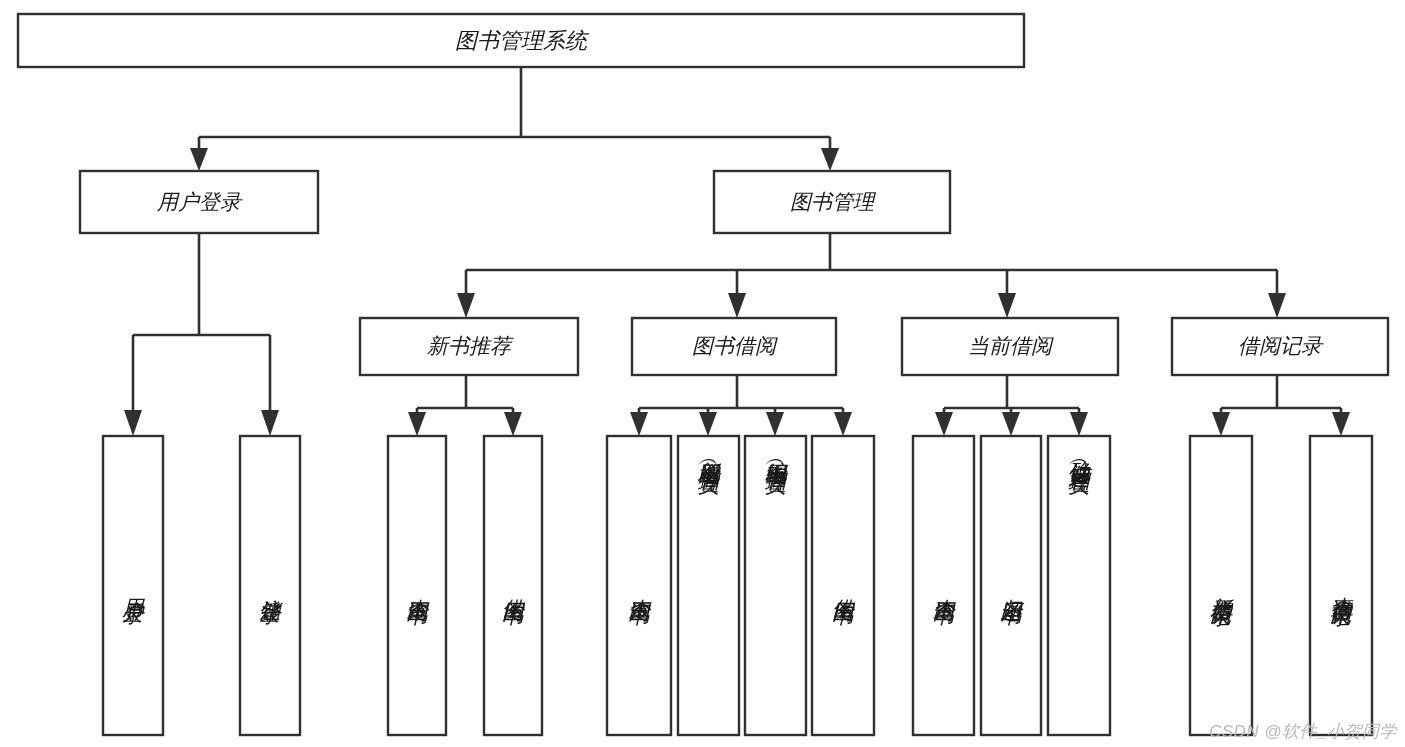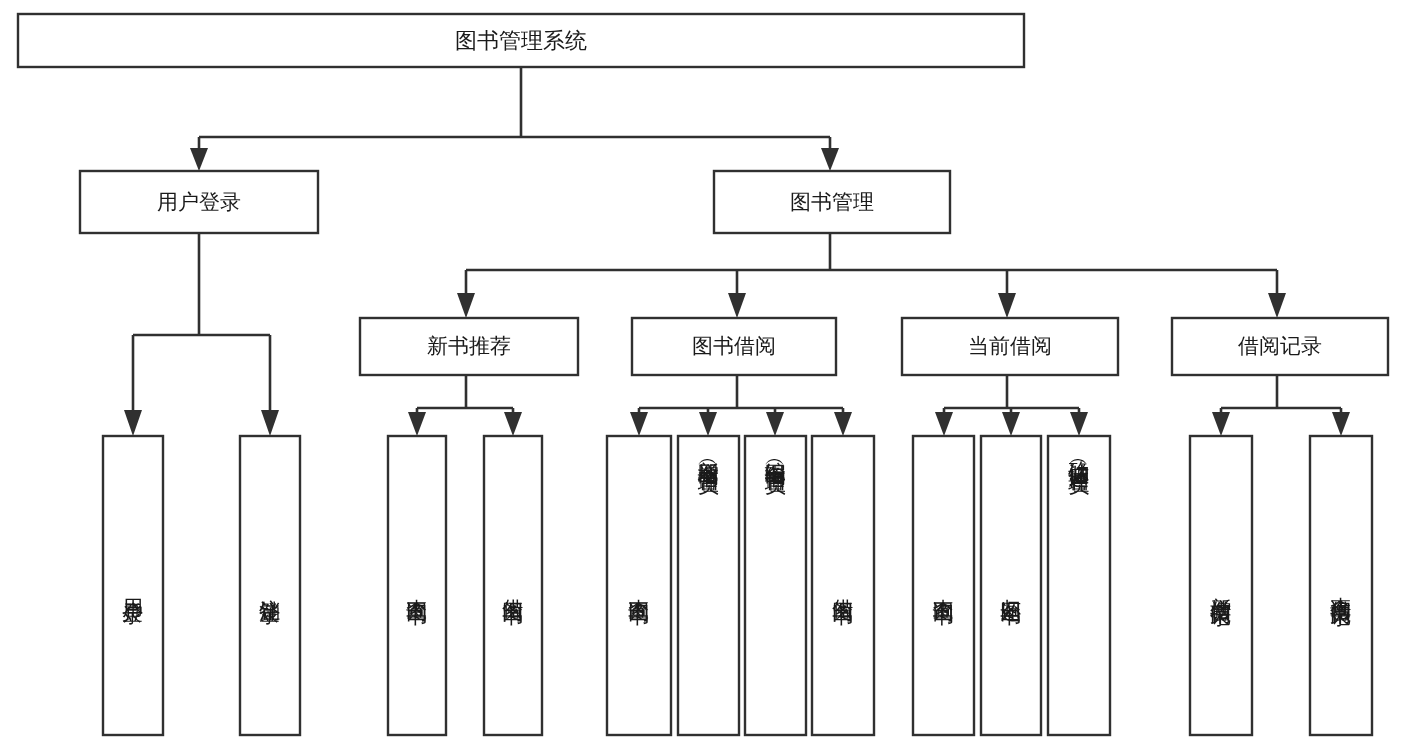--- a/index.html
+++ b/index.html
@@ -10,20 +10,21 @@
   body {
     width: 1405px;
     height: 747px;
     font-family: "Liberation Sans", "DejaVu Sans", sans-serif;
     overflow: hidden;
   }
   #diagram-root {
     position: relative;
     width: 1405px;
     height: 747px;
+    font-style: italic;
   }
   svg#tree-svg {
     position: absolute;
     top: 0;
     left: 0;
     width: 1405px;
     height: 747px;
   }
   .node-box {
     fill: #ffffff;
@@ -204,14 +205,15 @@
   <div class="leaf-label-wrap" style="left:607px; top:436px; width:64px; height:299px;">查询图书</div>
   <div class="leaf-label-wrap" style="left:678px; top:436px; width:61px; height:299px; justify-content:flex-start; padding-top:8px; box-sizing:border-box;">新增图书（管理员）</div>
   <div class="leaf-label-wrap" style="left:745px; top:436px; width:61px; height:299px; justify-content:flex-start; padding-top:8px; box-sizing:border-box;">编辑图书（管理员）</div>
   <div class="leaf-label-wrap" style="left:812px; top:436px; width:62px; height:299px;">借阅图书</div>
   <div class="leaf-label-wrap" style="left:913px; top:436px; width:61px; height:299px;">查询图书</div>
   <div class="leaf-label-wrap" style="left:981px; top:436px; width:60px; height:299px;">归还图书</div>
   <div class="leaf-label-wrap" style="left:1048px; top:436px; width:62px; height:299px; justify-content:flex-start; padding-top:8px; box-sizing:border-box;">确认归还（管理员）</div>
   <div class="leaf-label-wrap" style="left:1190px; top:436px; width:62px; height:299px;">新增借阅记录</div>
   <div class="leaf-label-wrap" style="left:1310px; top:436px; width:62px; height:299px;">查询借阅记录</div>
 
+  <div class="watermark">CSDN @软件_小贺同学</div>
 
 </div>
 
 </body></html>

